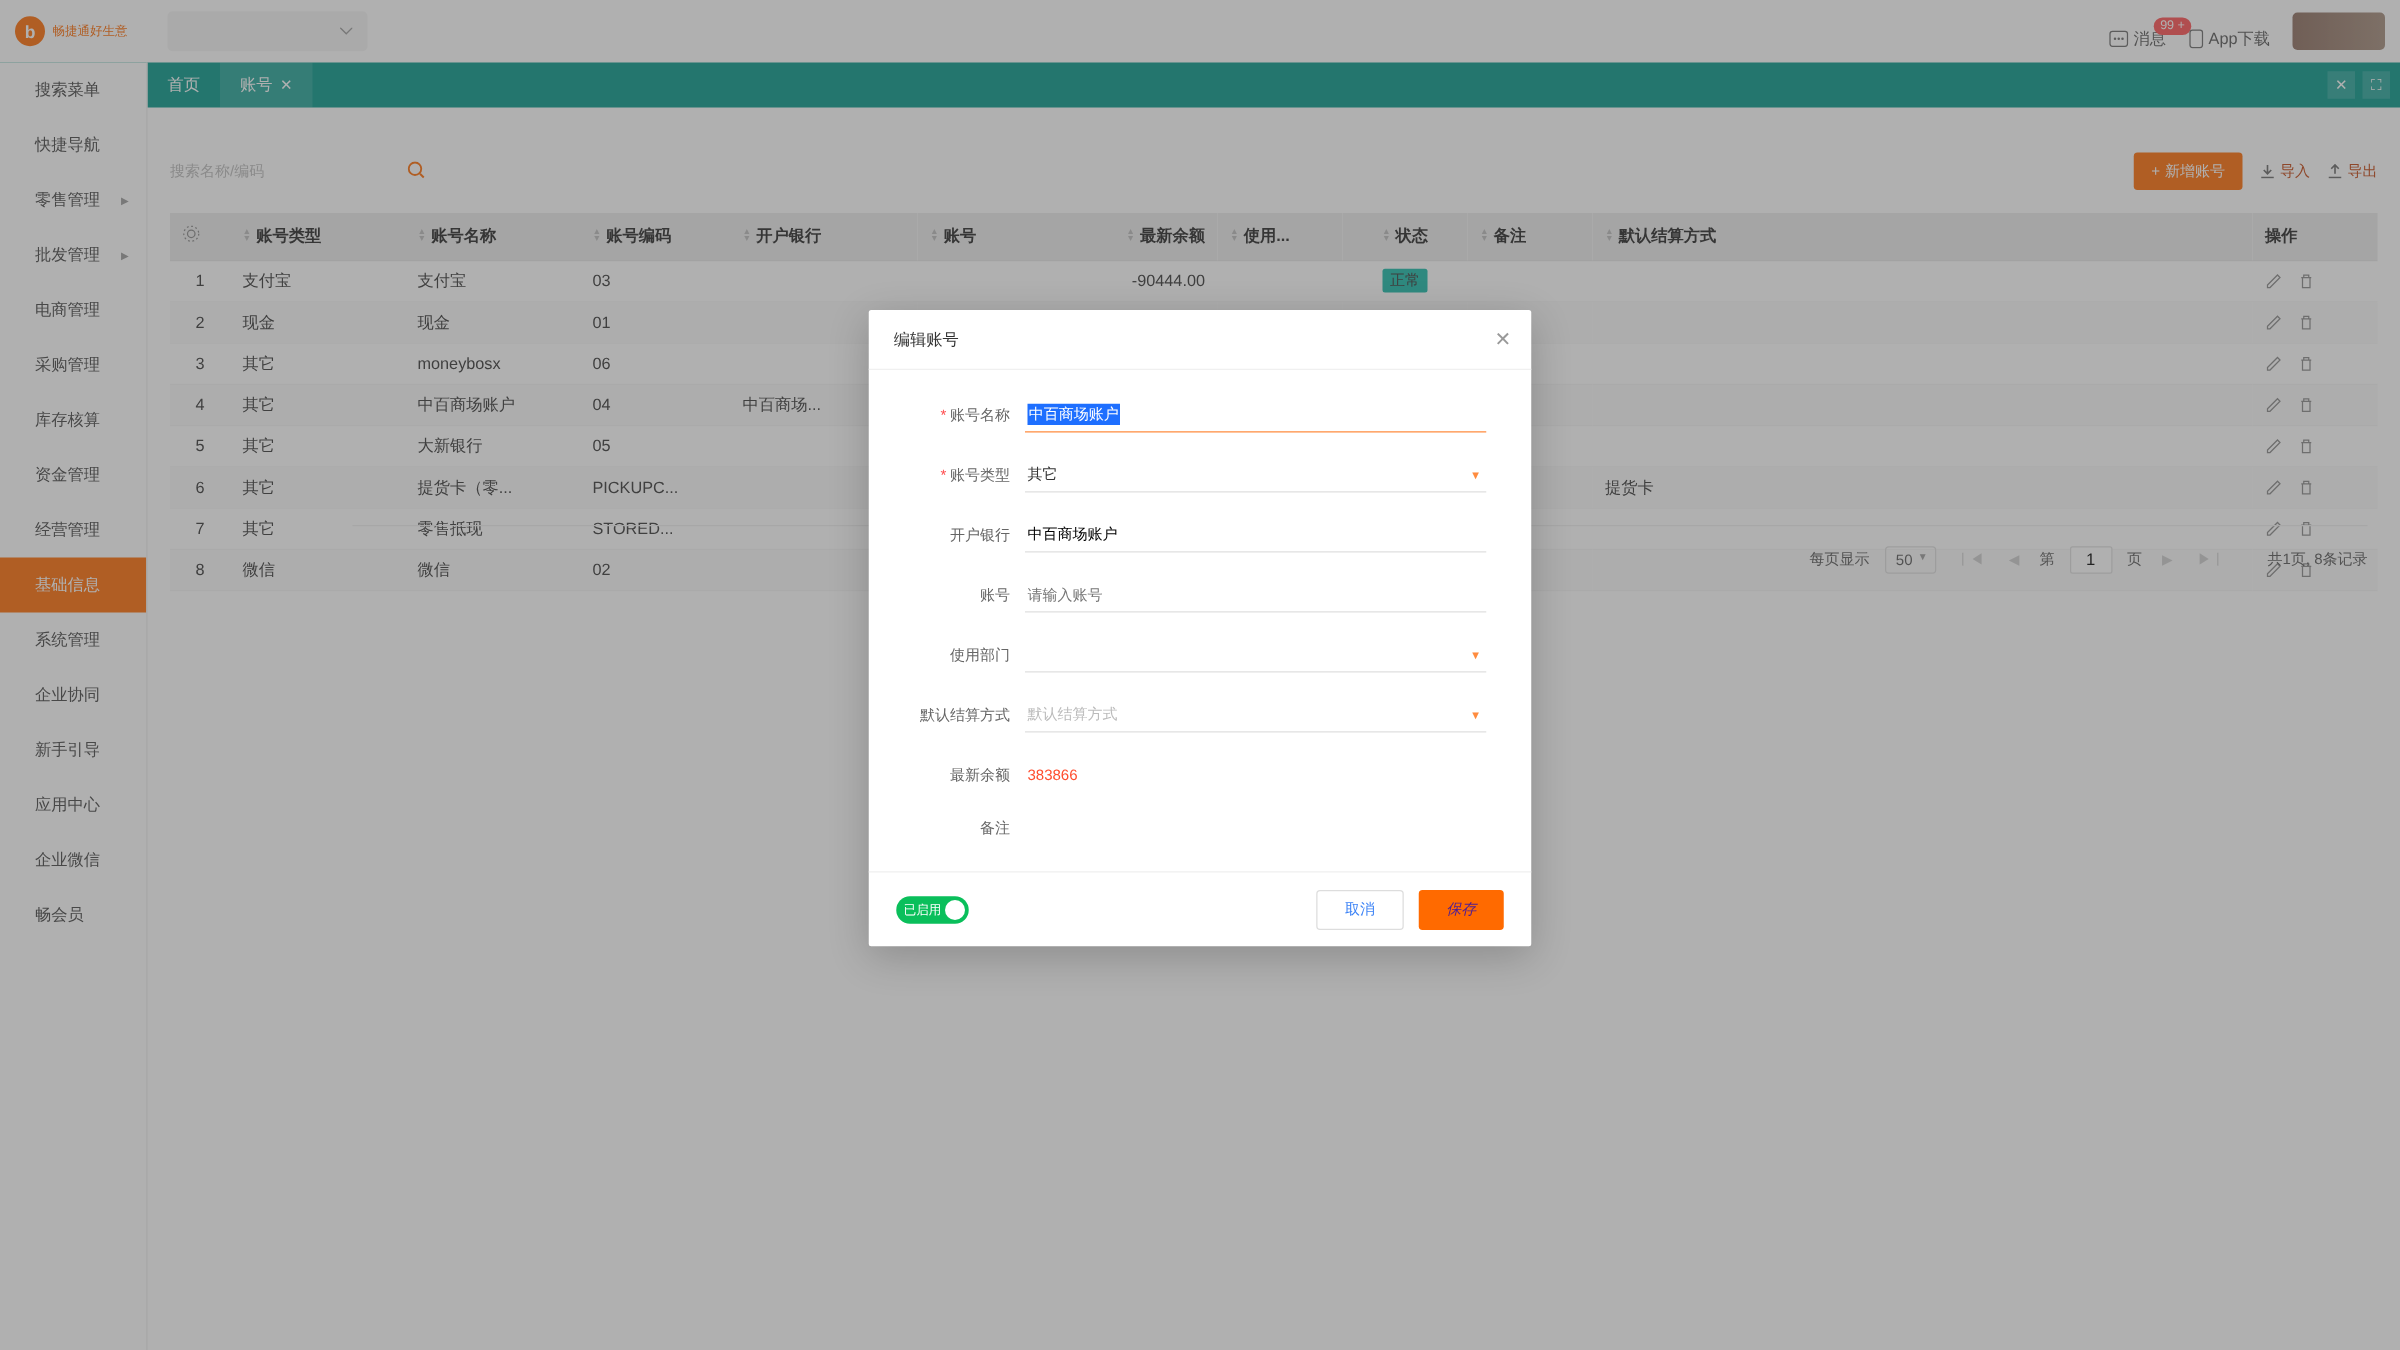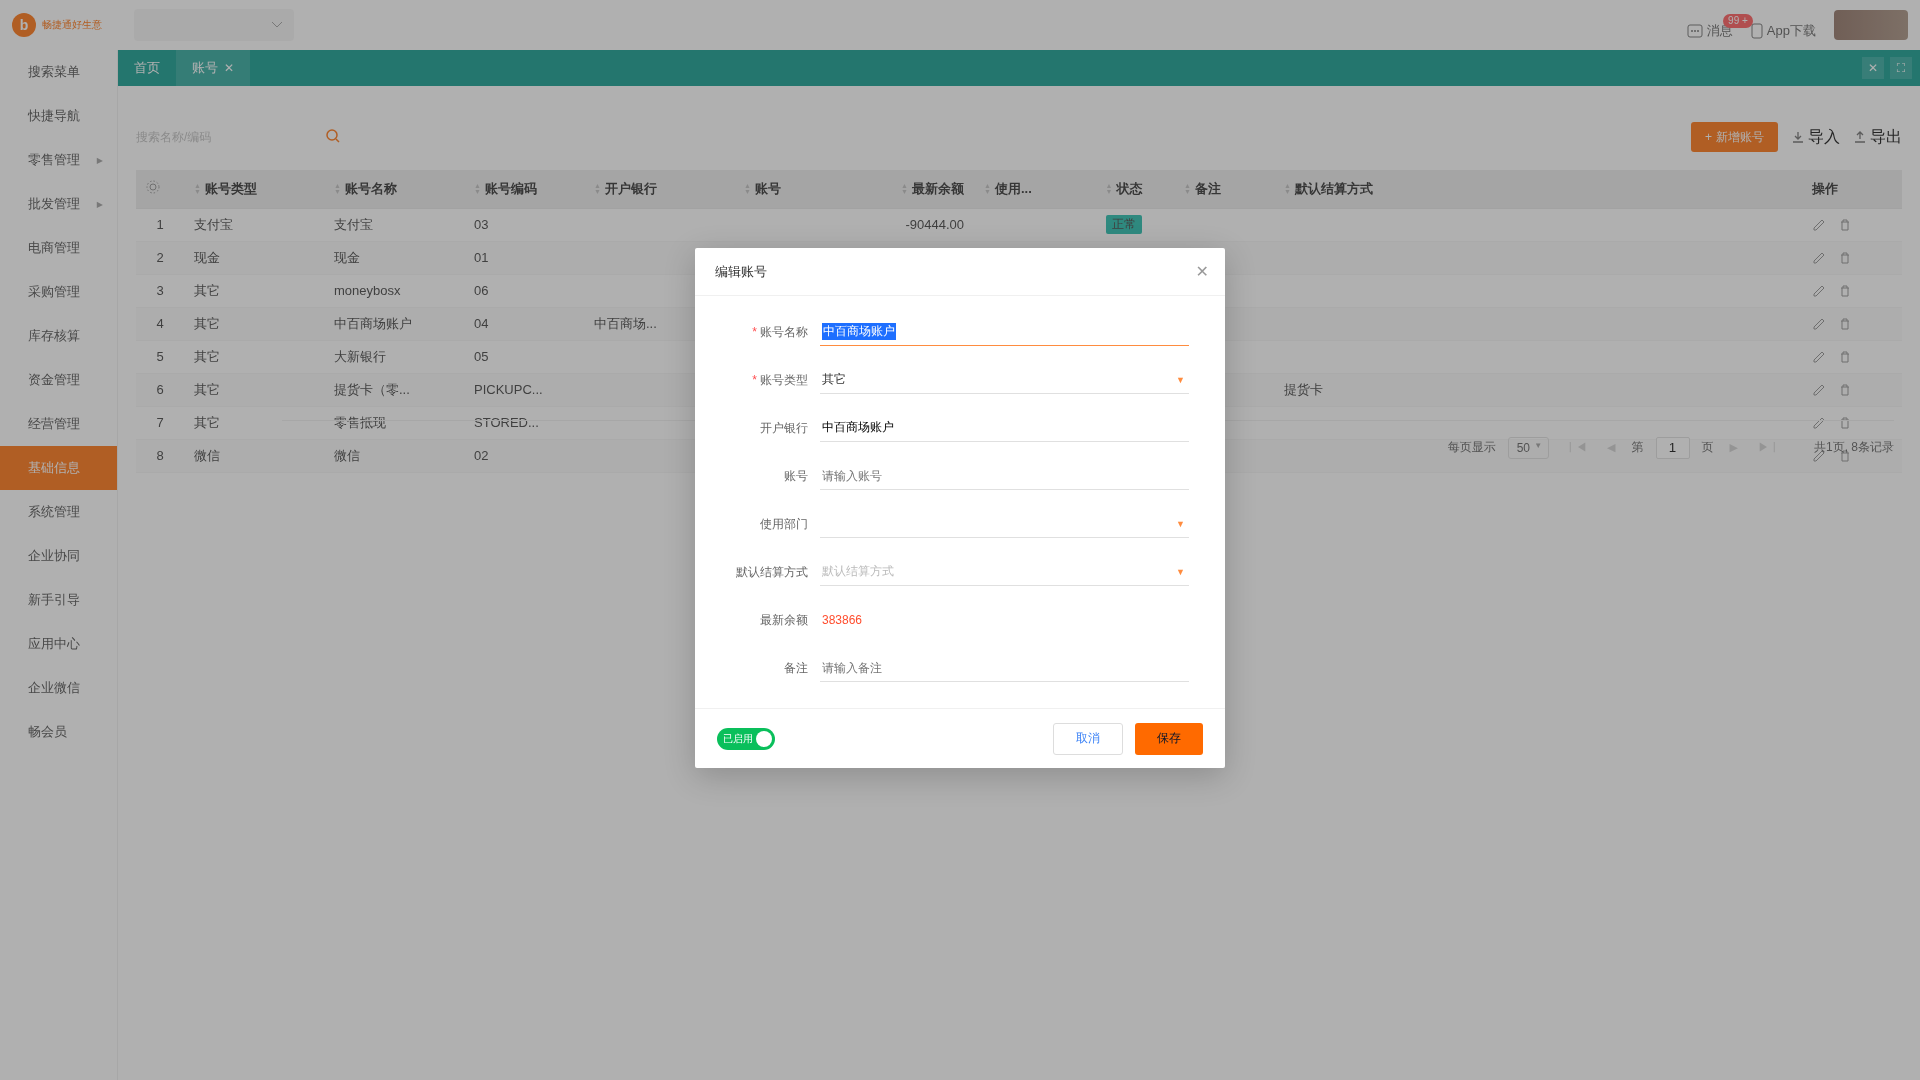--- a/index.html
+++ b/index.html
@@ -32,21 +32,21 @@
     
     
     .main { margin-left:118px; flex:1; padding:18px 18px 0 18px; position:relative; }
     .toolbar { height:66px; display:flex; align-items:center; }
     .search-box { position:relative; }
     .search-inp { width:200px; height:30px; border:none; border-bottom:1px solid transparent; font-size:12px; color:#333; outline:none; background:transparent; }
     .search-inp::placeholder { color:#bbb; }
     .search-ico { color:#ff6a00; position:absolute; left:190px; top:7px; }
     .tb-right { margin-left:auto; display:flex; gap:14px; align-items:center; }
     .btn-primary { background:#ff6a00; color:#fff; border:none; height:30px; padding:0 14px; border-radius:3px; font-size:12px; cursor:pointer; display:flex; align-items:center; gap:4px; }
-    .btn-link { color:#000000; font-size:16px; cursor:pointer; display:flex; align-items:center; gap:4px; }
+    .btn-link { color:#c2410c; font-size:12px; cursor:pointer; display:flex; align-items:center; gap:4px; }
     
     
     .tbl-wrap { background:#fff; }
     .tbl { width:100%; border-collapse:collapse; table-layout:fixed; }
     .tbl th { background:#ececec; height:38px; text-align:left; padding:0 10px; font-weight:600; font-size:13px; color:#222; border-bottom:1px solid #e5e5e5; position:relative; }
     .tbl th .sort-dots { color:#bbb; font-size:7px; margin-right:4px; display:inline-block; line-height:6px; vertical-align:middle; }
     .tbl td { height:32px; padding:0 10px; font-size:13px; color:#333; border-bottom:1px solid #f5f5f5; white-space:nowrap; overflow:hidden; text-overflow:ellipsis; }
     .tbl tbody tr:nth-child(even) td { background:#fafafa; }
     .status-tag { display:inline-block; padding:1px 6px; background:#14b8a6; border-radius:2px; font-size:12px; }
     .row-idx { text-align:center; color:#666; }
@@ -75,21 +75,21 @@
     .frm-ctrl.hl { border-bottom-color:#ff8c3f; }
     .sel-chev { position:absolute; right:4px; color:#ff8c3f; font-size:9px; }
     .val-highlight { background:#1e6fff; color:#fff; padding:0 1px; }
     .balance-val { color:#ff4d2e; font-size:12px; }
     .modal-ft { height:60px; border-top:1px solid #f0f0f0; display:flex; align-items:center; padding:0 22px; }
     .toggle { width:58px; height:22px; background:#0abf5b; border-radius:11px; display:flex; align-items:center; padding:0 6px; color:#fff; font-size:10px; position:relative; }
     .toggle-knob { width:16px; height:16px; background:#fff; border-radius:50%; position:absolute; right:3px; }
     .ft-btns { margin-left:auto; display:flex; gap:12px; }
     .btn { height:32px; padding:0 22px; border-radius:3px; font-size:12px; cursor:pointer; }
     .btn-default { background:#fff; border:1px solid #ddd; color:#3b82f6; }
-    .btn-save { background:#ff6a00; border:none; color:#0f172a; }
+    .btn-save { background:#ff6a00; border:none; color:#4c1d95;font-style:italic; }
   </style>
 </head>
 <body>
 
 <div class="top-header">
   <div class="logo">
     <div class="logo-img">b</div>
     <span class="logo-text">畅捷通好生意</span>
   </div>
   <div class="selector-box">
@@ -467,21 +467,20 @@
         </div>
       </div>
       <div class="frm-row">
         <div class="frm-lbl"><span>最新余额</span></div>
         <div class="frm-ctrl" style="border:none;display:flex;align-items:center">
            <span class="balance-val">383866</span>
         </div>
       </div>
       <div class="frm-row" style="margin-bottom:8px">
         <div class="frm-lbl"><span>备注</span></div>
-        <input class="frm-ctrl" placeholder="请输入备注" style="">
       </div>
     </div>
     <div class="modal-ft">
       <div class="toggle">
         <span>已启用</span>
         <div class="toggle-knob"></div>
       </div>
       <div class="ft-btns">
         <button class="btn btn-default">取消</button>
         <button class="btn btn-save">保存</button>

